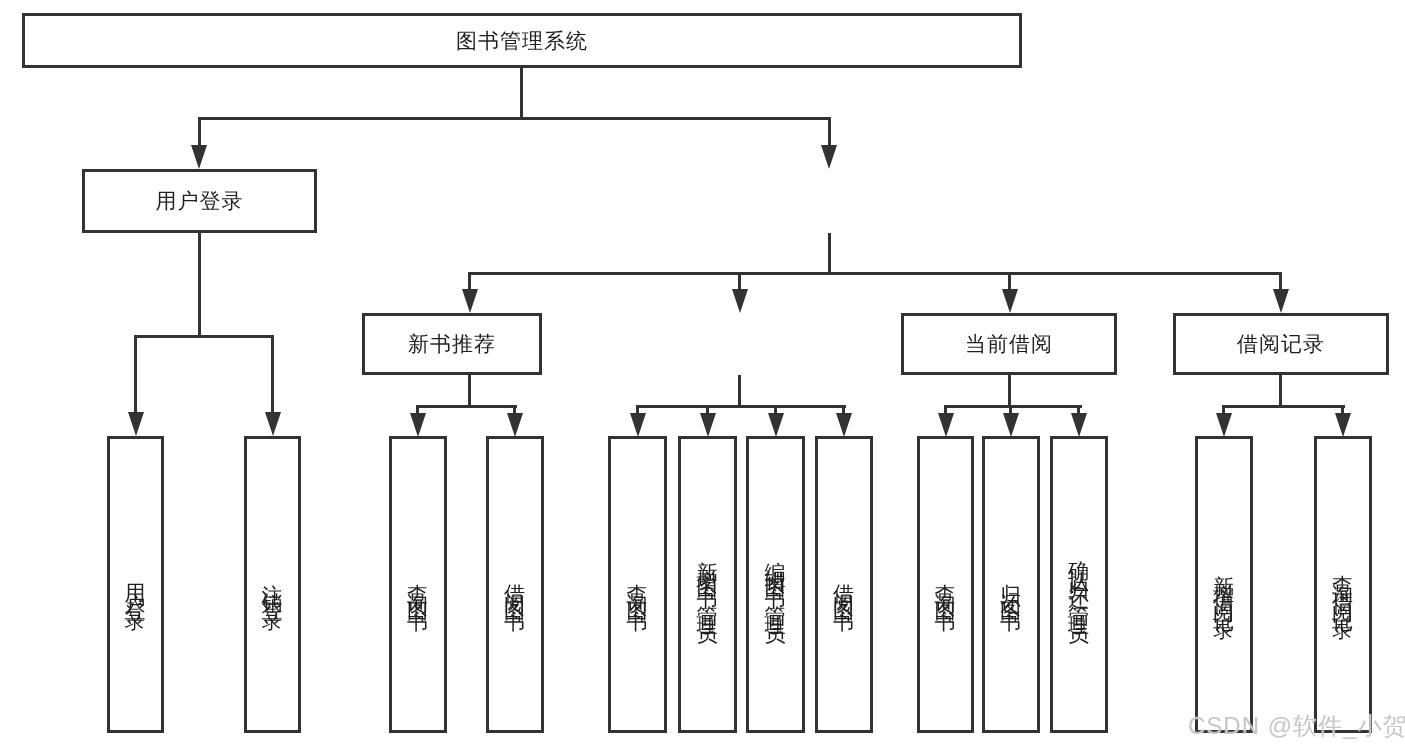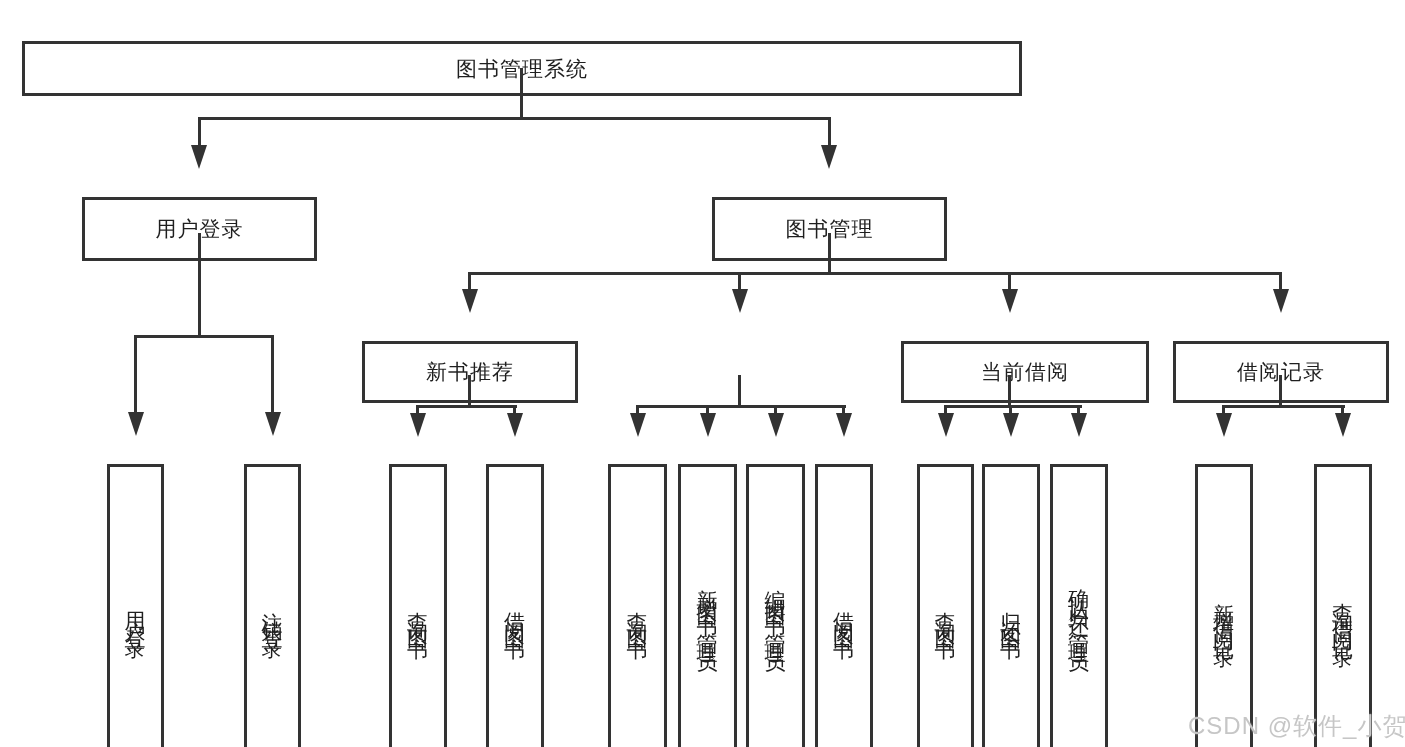--- a/index.html
+++ b/index.html
@@ -11,21 +11,21 @@
   html,body{margin:0;padding:0;background:var(--background);}
   #canvas{
     position:relative;width:1405px;height:747px;
     background:var(--background);overflow:hidden;
     font-family:"Liberation Sans","DejaVu Sans",sans-serif;
   }
   .box{
     position:absolute;box-sizing:border-box;
     border:3px solid var(--line);background:#ffffff;
     display:flex;align-items:center;justify-content:center;
-    color:var(--text);font-size:21px;letter-spacing:1px;margin-top:28px;
+    color:var(--text);font-size:21px;letter-spacing:1px;
   }
   .vbox{top:436px;height:297px;}
   .vbox .vtext{
     writing-mode:vertical-rl;text-orientation:mixed;
     letter-spacing:9px;line-height:1;display:block;
   }
   .ln{position:absolute;background:var(--line);}
   .arr{
     position:absolute;width:0;height:0;
     border-left:8px solid transparent;border-right:8px solid transparent;
@@ -38,24 +38,23 @@
   }
 </style>
 </head>
 <body>
 
 <div id="canvas">
 
   <div class="box" style="left:22px;top:13px;width:1000px;height:55px">图书管理系统</div>
 
   <div class="box" style="left:82px;top:169px;width:235px;height:64px">用户登录</div>
-  <div class="box" style="left:712px;top:169px;width:235px;height:64px">图书管理</div>
 
-  <div class="box" style="left:362px;top:313px;width:216px;height:62px">新书推荐</div>
-  <div class="box" style="left:901px;top:313px;width:248px;height:62px">当前借阅</div>
+  <div class="box" style="left:362px;top:313px;width:180px;height:62px">新书推荐</div>
+  <div class="box" style="left:901px;top:313px;width:216px;height:62px">当前借阅</div>
   <div class="box" style="left:1173px;top:313px;width:216px;height:62px">借阅记录</div>
 
   <div class="box vbox" style="left:107px;width:57px">
     <span class="vtext">用户登录</span>
   </div>
   <div class="box vbox" style="left:244px;width:57px">
     <span class="vtext">注销登录</span>
   </div>
   <div class="box vbox" style="left:389px;width:58px">
     <span class="vtext">查询图书</span>

